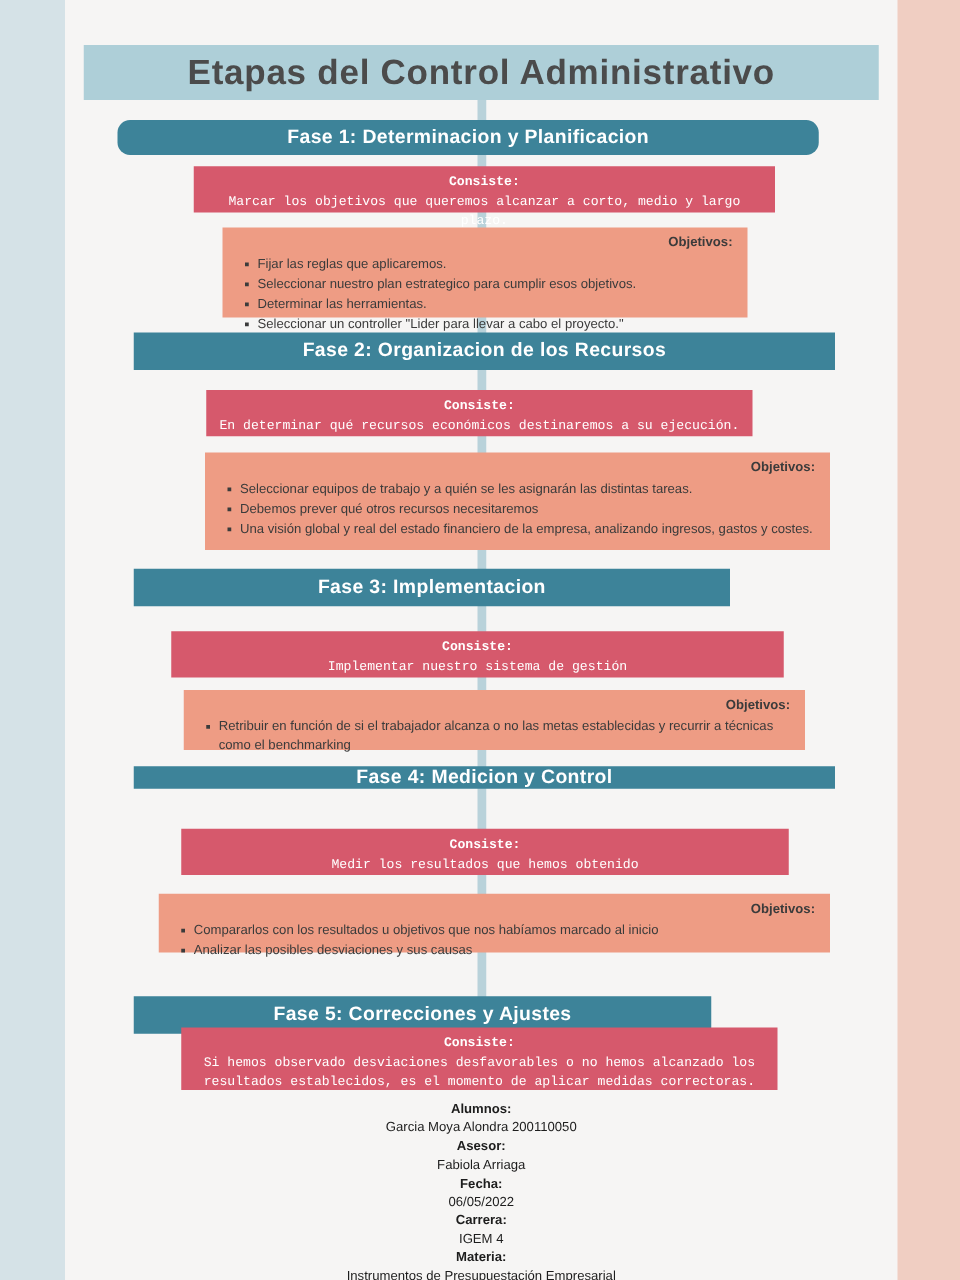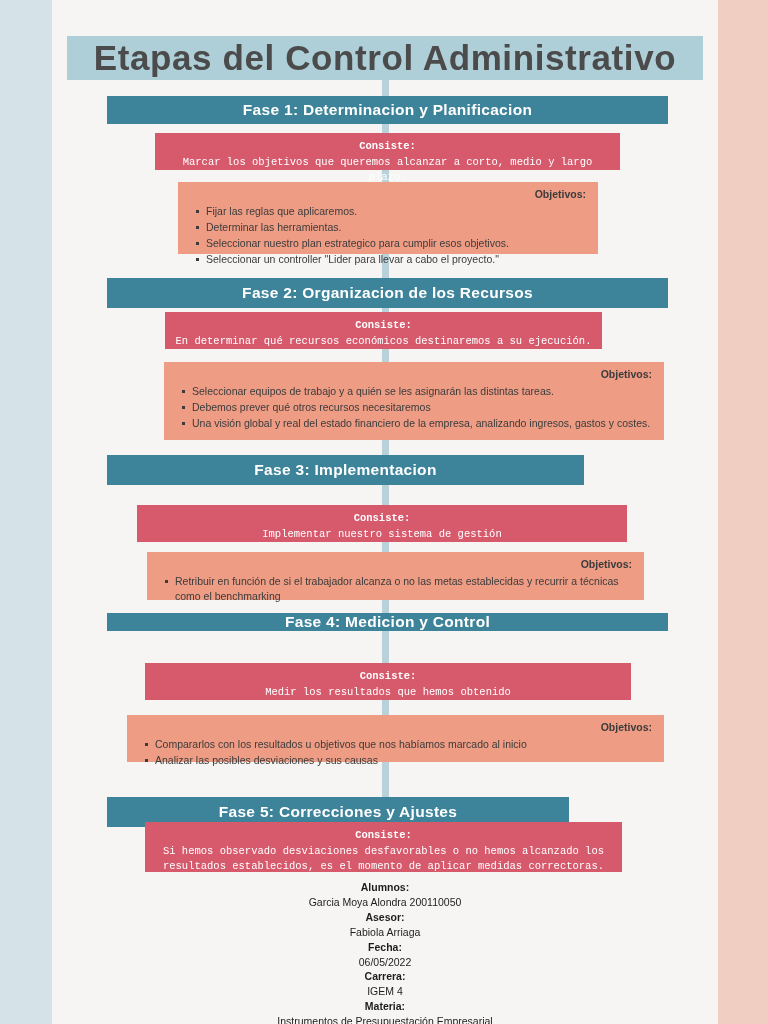--- a/index.html
+++ b/index.html
@@ -60,21 +60,21 @@
     left: 15px;
     top: 36px;
     width: 636px;
     height: 44px;
     background: #aecfd8;
     display: flex;
     align-items: center;
     justify-content: center;
   }
   .title-text {
-    font-size: 35px;
+    font-size: 28px;
     font-weight: bold;
     color: #4b4b4b;
     letter-spacing: 0.6px;
     white-space: nowrap;
   }
 
   
   .phase-bar {
     position: absolute;
     background: #3d8399;
@@ -167,40 +167,40 @@
   <div class="band-left"></div>
   <div class="band-right"></div>
   <div class="spine"></div>
 
   <div class="stage">
 
     <div class="title-bar">
       <span class="title-text">Etapas del Control Administrativo</span>
     </div>
 
-    <div class="phase-bar" style="left:55px; top:96px; width:561px; height:28px;">
+    <div class="phase-bar" style="left:42px; top:96px; width:561px; height:28px;border-radius:10px;">
       <span>Fase 1: Determinacion y Planificacion</span>
     </div>
 
     <div class="consiste-box" style="left:103px; top:133px; width:465px; height:37px;">
       <span class="lbl">Consiste:</span>
       <span class="body">Marcar los objetivos que queremos alcanzar a corto, medio y largo plazo.</span>
     </div>
 
     <div class="objetivos-box" style="left:126px; top:182px; width:420px; height:72px;">
       <span class="lbl">Objetivos:</span>
       <ul>
         <li>Fijar las reglas que aplicaremos.</li>
+        <li>Seleccionar nuestro plan estrategico para cumplir esos objetivos.</li>
         <li>Determinar las herramientas.</li>
-        <li>Seleccionar nuestro plan estrategico para cumplir esos objetivos.</li>
         <li>Seleccionar un controller "Lider para llevar a cabo el proyecto."</li>
       </ul>
     </div>
 
-    <div class="phase-bar" style="left:55px; top:278px; width:561px; height:30px;">
+    <div class="phase-bar" style="left:55px; top:266px; width:561px; height:30px;">
       <span>Fase 2: Organizacion de los Recursos</span>
     </div>
 
     <div class="consiste-box" style="left:113px; top:312px; width:437px; height:37px;">
       <span class="lbl">Consiste:</span>
       <span class="body">En determinar qué recursos económicos destinaremos a su ejecución.</span>
     </div>
 
     <div class="objetivos-box" style="left:112px; top:362px; width:500px; height:78px;">
       <span class="lbl">Objetivos:</span>

